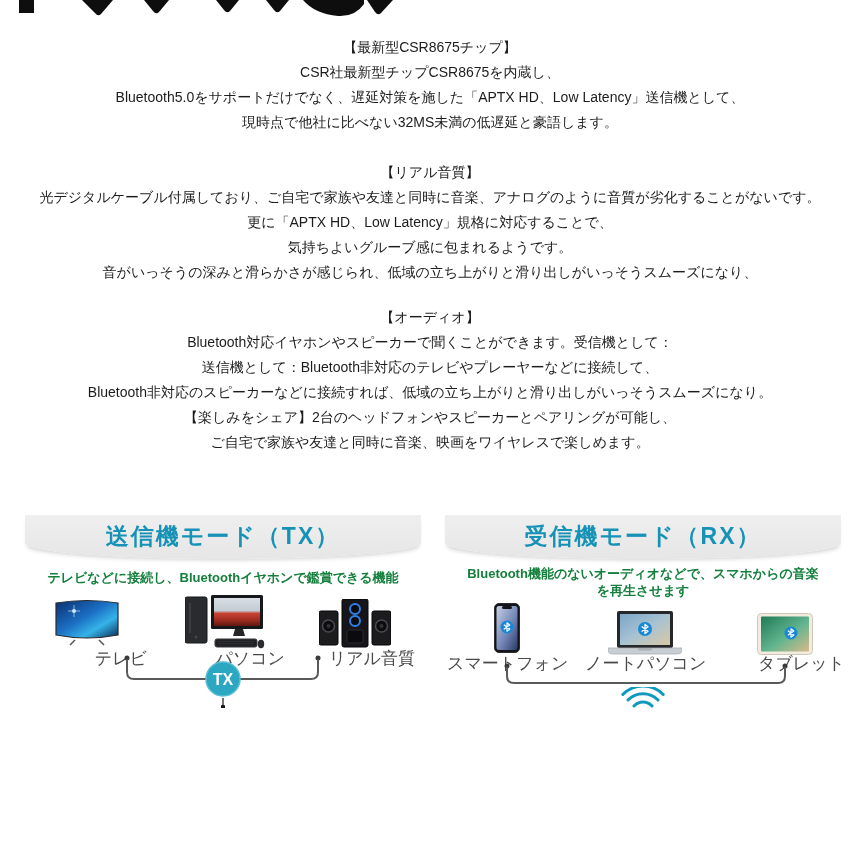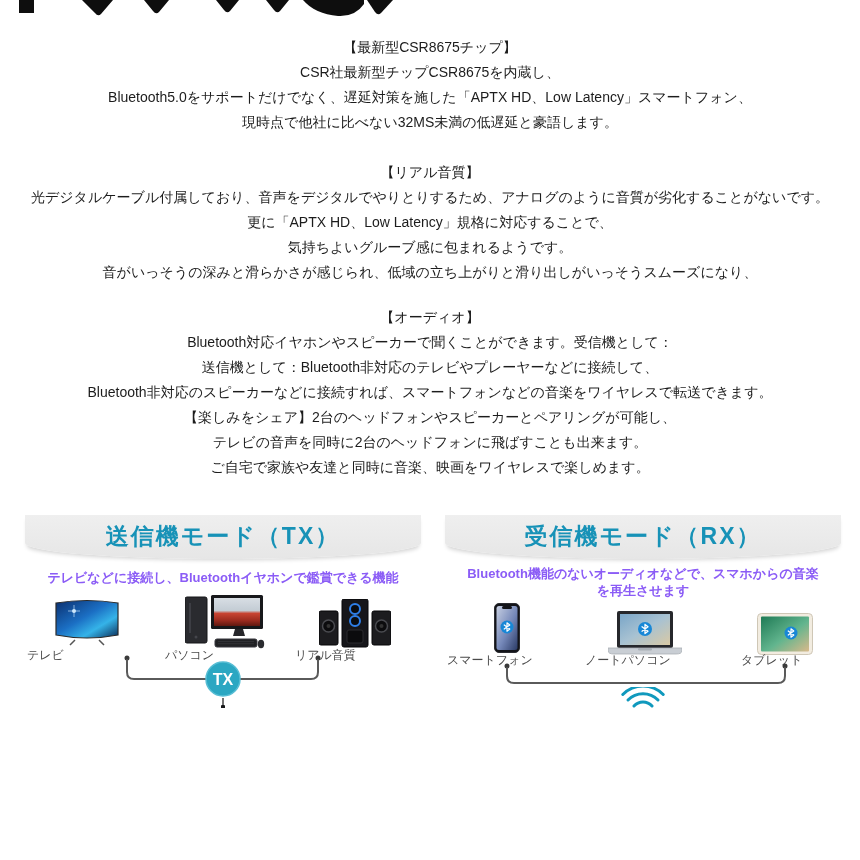--- a/index.html
+++ b/index.html
@@ -23,26 +23,26 @@
     border-radius:0 0 50% 50% / 0 0 16px 16px;
     box-shadow:0 3px 4px -2px rgba(0,0,0,0.18);
     text-align:center;
   }
   .panel-title {
     margin:0; line-height:42px; font-size:23px; font-weight:bold;
     color:#1792b7; letter-spacing:2px; white-space:nowrap;
   }
   .subtitle {
     position:absolute; left:0; width:396px; text-align:center;
-    font-size:13px; font-weight:bold; color:#8b5cf6; line-height:17px;
+    font-size:13px; font-weight:bold; color:#15803d; line-height:17px;
     white-space:nowrap;
   }
   .dev-label {
-    position:absolute; width:120px; text-align:left;
-    font-size:12px; color:#4a4a4a; white-space:nowrap;
+    position:absolute; width:120px; text-align:right;
+    font-size:17px; color:#4a4a4a; white-space:nowrap;
   }
   .abs { position:absolute; }
   .wifi-down { transform:rotate(180deg); }
 </style>
 </head>
 <body>
 
 <div class="page">
 
   <svg class="top-strokes" width="440" height="18" viewBox="0 0 440 18">
@@ -53,39 +53,38 @@
       <path d="M216,0 L239,0 L230,11 Q227,14 224,10 Z"></path>
       <path d="M266,0 L289,0 L280,11 Q277,14 274,10 Z"></path>
       <path d="M303,0 Q315,14 338,16 Q355,17 364,4 L364,0 Z"></path>
       <path d="M367,0 L393,0 L381,13 Q378,16 375,12 Z"></path>
     </g>
   </svg>
 
   <section class="intro" style="top:35px">
     <div class="line">【最新型CSR8675チップ】</div>
     <div class="line">CSR社最新型チップCSR8675を内蔵し、</div>
-    <div class="line">Bluetooth5.0をサポートだけでなく、遅延対策を施した「APTX HD、Low Latency」スマートフォン、</div>
+    <div class="line">Bluetooth5.0をサポートだけでなく、遅延対策を施した「APTX HD、Low Latency」送信機として、</div>
     <div class="line">現時点で他社に比べない32MS未満の低遅延と豪語します。</div>
   </section>
 
   <section class="intro" style="top:160px">
     <div class="line">【リアル音質】</div>
-    <div class="line">光デジタルケーブル付属しており、音声をデジタルでやりとりするため、アナログのように音質が劣化することがないです。</div>
+    <div class="line">光デジタルケーブル付属しており、ご自宅で家族や友達と同時に音楽、アナログのように音質が劣化することがないです。</div>
     <div class="line">更に「APTX HD、Low Latency」規格に対応することで、</div>
     <div class="line">気持ちよいグルーブ感に包まれるようです。</div>
     <div class="line">音がいっそうの深みと滑らかさが感じられ、低域の立ち上がりと滑り出しがいっそうスムーズになり、</div>
   </section>
 
   <section class="intro" style="top:305px">
     <div class="line">【オーディオ】</div>
     <div class="line">Bluetooth対応イヤホンやスピーカーで聞くことができます。受信機として：</div>
     <div class="line">送信機として：Bluetooth非対応のテレビやプレーヤーなどに接続して、</div>
-    <div class="line">Bluetooth非対応のスピーカーなどに接続すれば、スマートフォンなどの音楽をワイヤレスで転送できます。</div>
+    <div class="line">Bluetooth非対応のスピーカーなどに接続すれば、低域の立ち上がりと滑り出しがいっそうスムーズになり。</div>
     <div class="line">【楽しみをシェア】2台のヘッドフォンやスピーカーとペアリングが可能し、</div>
-    <div class="line">テレビの音声を同時に2台のヘッドフォンに飛ばすことも出来ます。</div>
     <div class="line">ご自宅で家族や友達と同時に音楽、映画をワイヤレスで楽しめます。</div>
   </section>
 
   <section class="panel panel-tx">
     <div class="banner">
       <h2 class="panel-title">送信機モード（TX）</h2>
     </div>
     <div class="subtitle" style="top:54px">テレビなどに接続し、Bluetoothイヤホンで鑑賞できる機能</div>
 
     <svg class="abs" style="left:30px;top:84px" width="64" height="48" viewBox="0 0 64 48">
@@ -268,21 +267,21 @@
       <rect x="0.5" y="0.5" width="55" height="41" rx="4" fill="#f2ece0" stroke="#cfc7b6"></rect>
       <rect x="4" y="3.5" width="48" height="35" rx="1" fill="url(#tbg)"></rect>
       <g transform="translate(34,20)">
         <circle cx="0" cy="0" r="6.5" fill="#1887d6"></circle>
         <path d="M0,-4.2 L0,4.2 M0,-4.2 L2.8,-2 L-2.8,2 M0,4.2 L2.8,2 L-2.8,-2" stroke="#fff" stroke-width="1.2" fill="none" stroke-linecap="round" stroke-linejoin="round"></path>
       </g>
     </svg>
 
     <div class="dev-label" style="left:2px;top:137px">スマートフォン</div>
     <div class="dev-label" style="left:140px;top:137px">ノートパソコン</div>
-    <div class="dev-label" style="left:296px;top:137px">タブレット</div>
+    <div class="dev-label" style="left:280px;top:137px">タブレット</div>
 
     <svg class="abs" style="left:0;top:148px" width="396" height="24" viewBox="0 0 396 24">
       <circle cx="62" cy="3" r="2.5" fill="#3a3a3a"></circle>
       <circle cx="340" cy="3" r="2.5" fill="#3a3a3a"></circle>
       <path d="M62,5 L62,13 Q62,20 69,20 L333,20 Q340,20 340,13 L340,5" fill="none" stroke="#5a5a5a" stroke-width="2" stroke-linecap="round"></path>
     </svg>
 
     <svg class="abs" style="left:176px;top:172px" width="44" height="28" viewBox="0 0 44 28">
       <g stroke="#1099bd" stroke-width="3" fill="none" stroke-linecap="round">
         <path d="M13,19 A12,12 0 0 1 31,19"></path>

